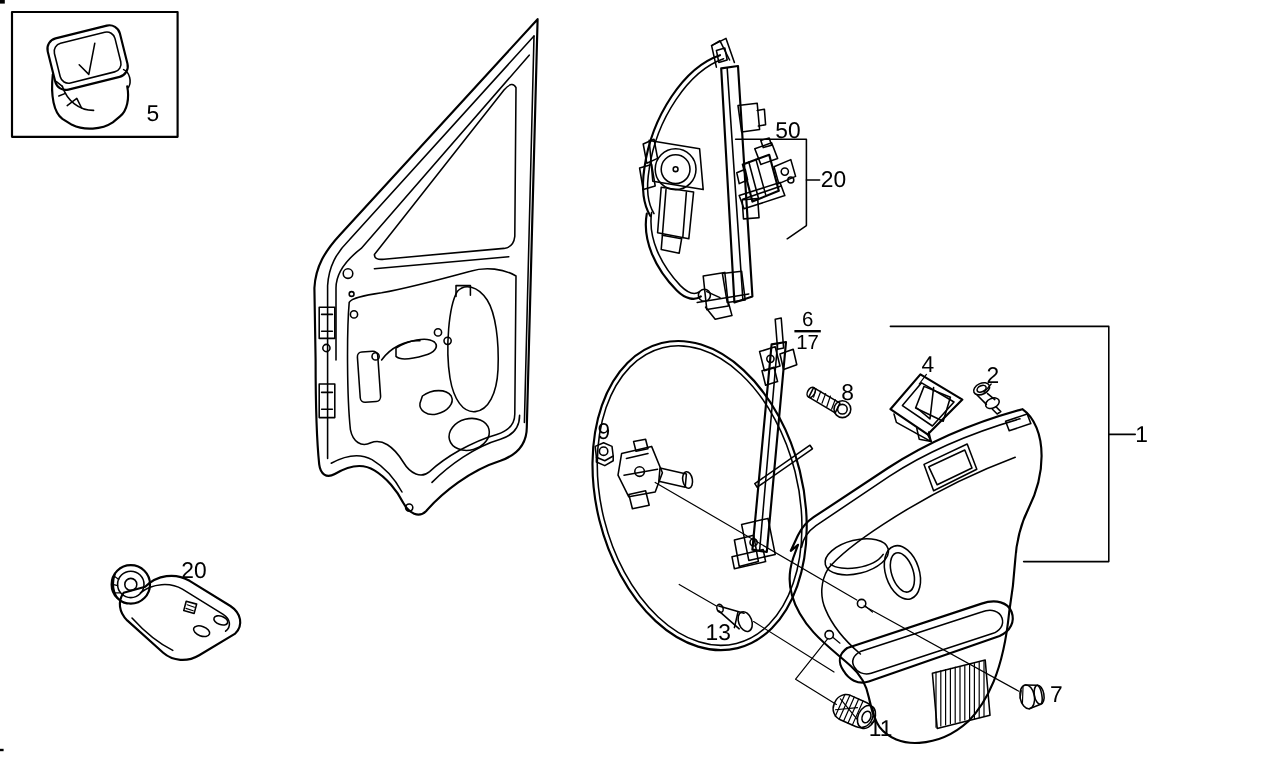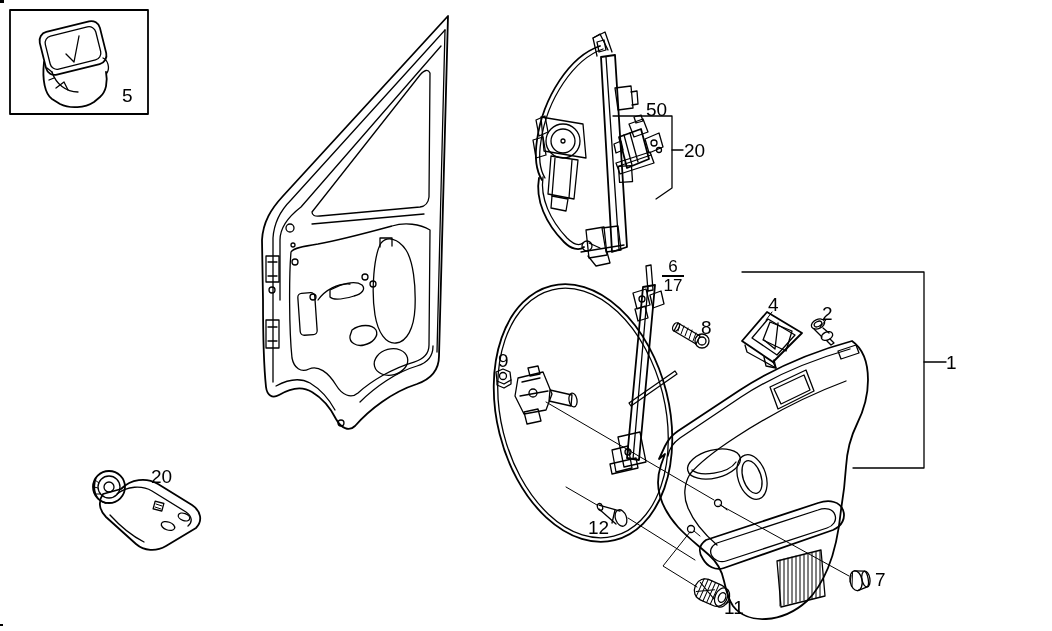--- a/index.html
+++ b/index.html
@@ -280,18 +280,18 @@
     <span>6</span>
     <span class="bar"></span>
     <span>17</span>
   </div>
 
   <div class="lbl" style="left:701px;top:318px">8</div>
   <div class="lbl" style="left:498px;top:351px">9</div>
   <div class="lbl" style="left:768px;top:295px">4</div>
   <div class="lbl" style="left:822px;top:304px">2</div>
   <div class="lbl" style="left:946px;top:353px">1</div>
-  <div class="lbl" style="left:588px;top:518px">12</div>
+  <div class="lbl" style="left:588px;top:518px">13</div>
   <div class="lbl" style="left:724px;top:598px">11</div>
   <div class="lbl" style="left:875px;top:570px">7</div>
   <div class="lbl" style="left:151px;top:467px">20</div>
 
 </div>
 
 </body></html>

